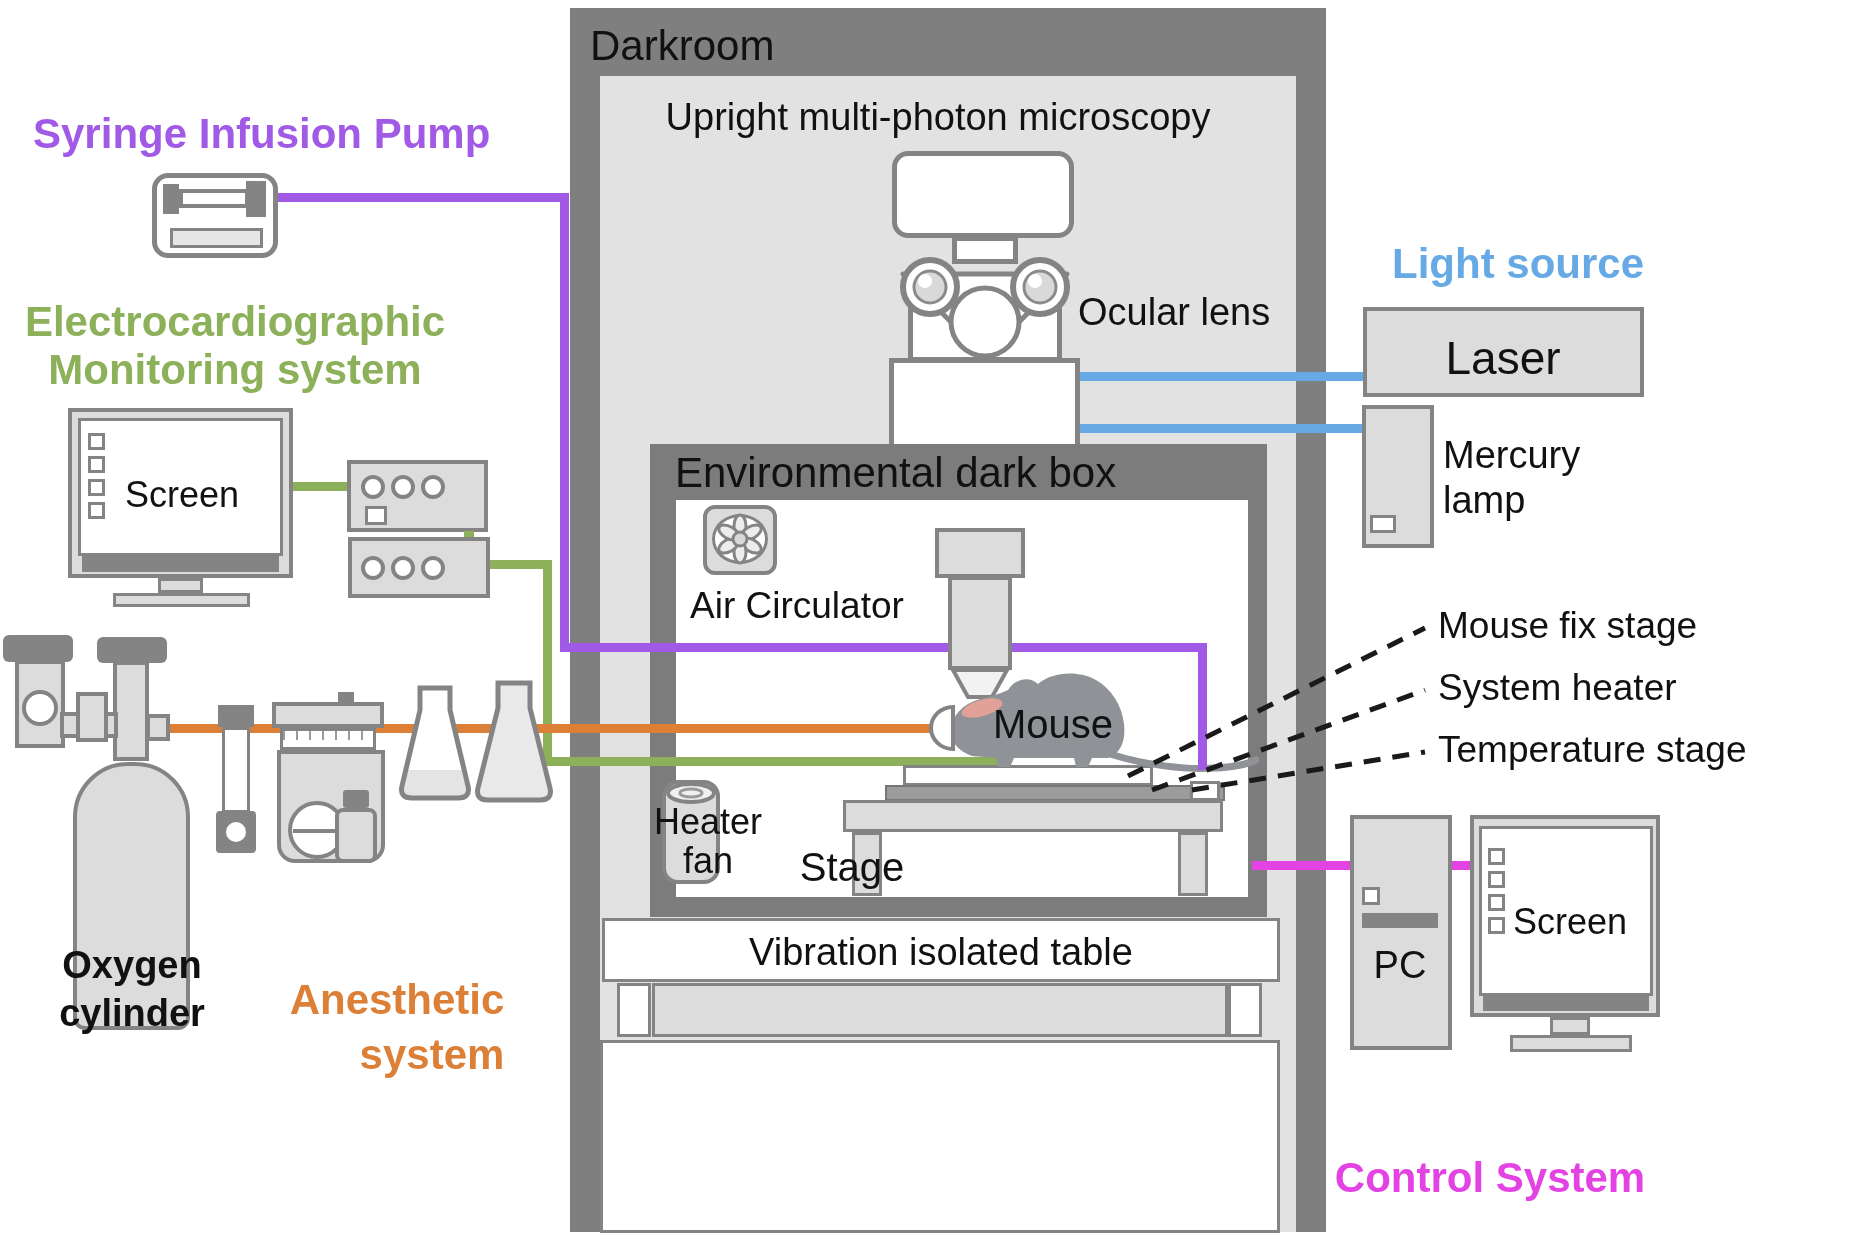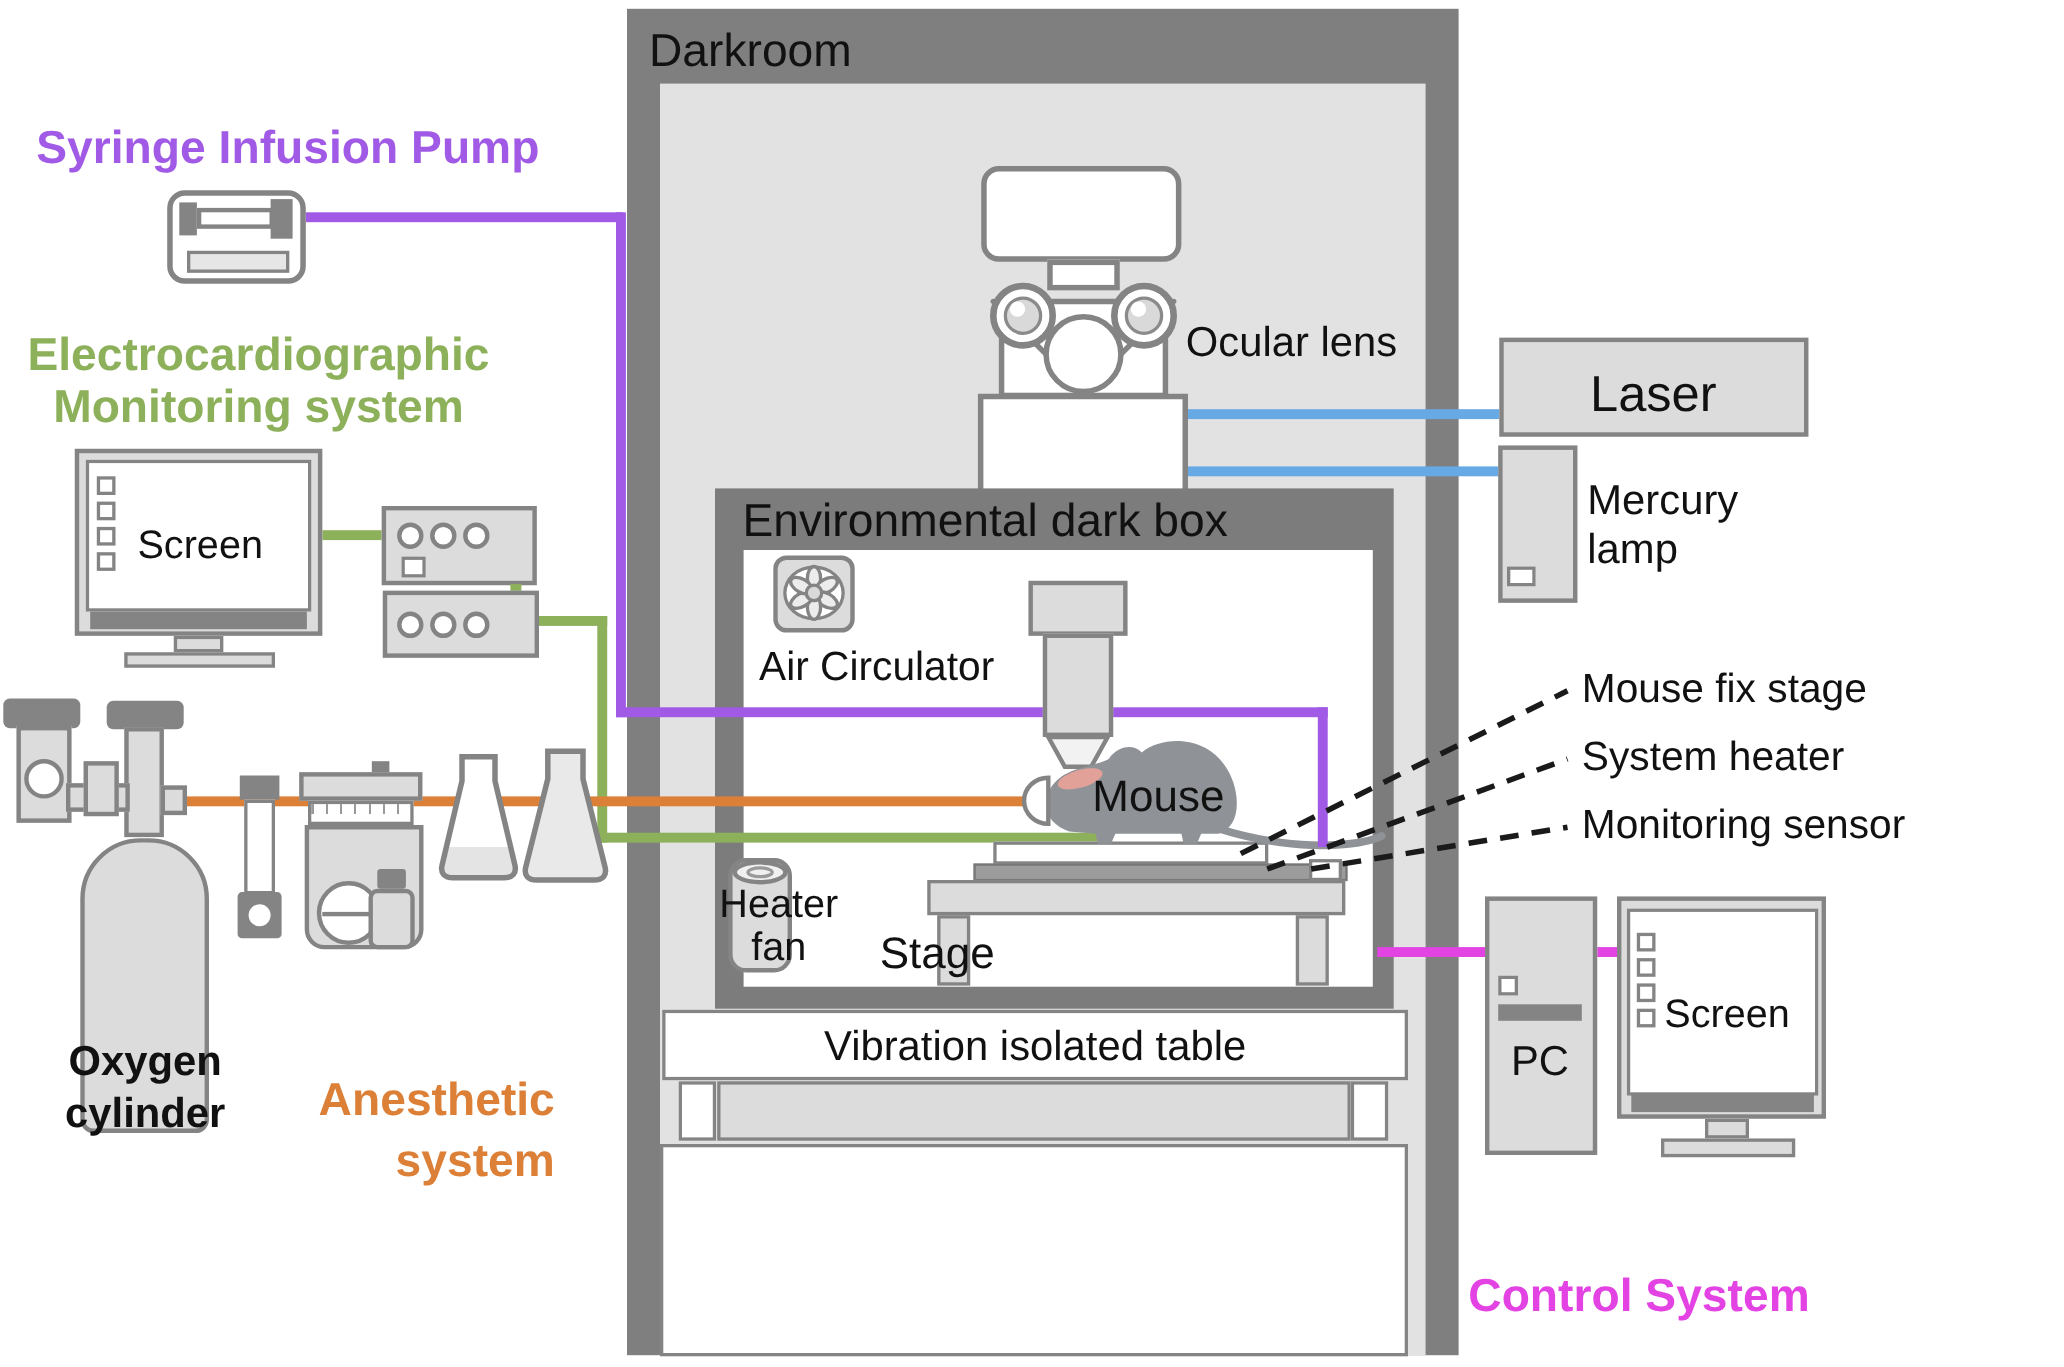--- a/index.html
+++ b/index.html
@@ -212,40 +212,42 @@
     </g>
 
     <line x1="1128" y1="776" x2="1425" y2="628" stroke="#1a1a1a" stroke-width="5" stroke-dasharray="17 12"></line>
     <line x1="1152" y1="790" x2="1425" y2="690" stroke="#1a1a1a" stroke-width="5" stroke-dasharray="17 12"></line>
     <line x1="1192" y1="790" x2="1425" y2="752" stroke="#1a1a1a" stroke-width="5" stroke-dasharray="17 12"></line>
   </svg>
 
   <div class="labels">
 
     <div class="txt" style="left:590px;top:22px;font-size:42px;">Darkroom</div>
+    <div class="txt ctr" style="left:938px;top:96px;font-size:38px;">Upright multi-photon microscopy</div>
     <div class="txt" style="left:1078px;top:291px;font-size:38px;">Ocular lens</div>
     <div class="txt" style="left:675px;top:449px;font-size:42px;">Environmental dark box</div>
     <div class="txt" style="left:690px;top:585px;font-size:37px;">Air Circulator</div>
     <div class="txt" style="left:993px;top:702px;font-size:40px;">Mouse</div>
     <div class="txt ctr" style="left:708px;top:802px;font-size:36px;line-height:39px;">
       <span>Heater</span><br>
       <span>fan</span>
     </div>
     <div class="txt ctr" style="left:852px;top:845px;font-size:40px;">Stage</div>
     <div class="txt ctr" style="left:941px;top:931px;font-size:38px;">Vibration isolated table</div>
 
+    <div class="txt hdr" style="left:1392px;top:240px;font-size:42px;color:var(--blue);">Light source</div>
     <div class="txt ctr" style="left:1503px;top:331px;font-size:46px;">Laser</div>
     <div class="txt" style="left:1443px;top:433px;font-size:38px;line-height:45px;">
       <span>Mercury</span><br>
       <span>lamp</span>
     </div>
 
     <div class="txt" style="left:1438px;top:605px;font-size:37px;">Mouse fix stage</div>
     <div class="txt" style="left:1438px;top:667px;font-size:37px;">System heater</div>
-    <div class="txt" style="left:1438px;top:729px;font-size:37px;">Monitoring sensor</div>
+    <div class="txt" style="left:1438px;top:729px;font-size:37px;">Temperature stage</div>
 
     <div class="txt ctr" style="left:1400px;top:944px;font-size:38px;">PC</div>
     <div class="txt ctr" style="left:1570px;top:901px;font-size:36px;">Screen</div>
     <div class="txt ctr hdr" style="left:1490px;top:1103px;font-size:42px;line-height:50px;color:var(--magenta);">
       <br>
       <span>Control System</span>
     </div>
 
     <div class="txt hdr" style="left:33px;top:110px;font-size:42px;color:var(--purple);">Syringe Infusion Pump</div>
     <div class="txt ctr hdr" style="left:235px;top:298px;font-size:42px;line-height:48px;color:var(--green);">

